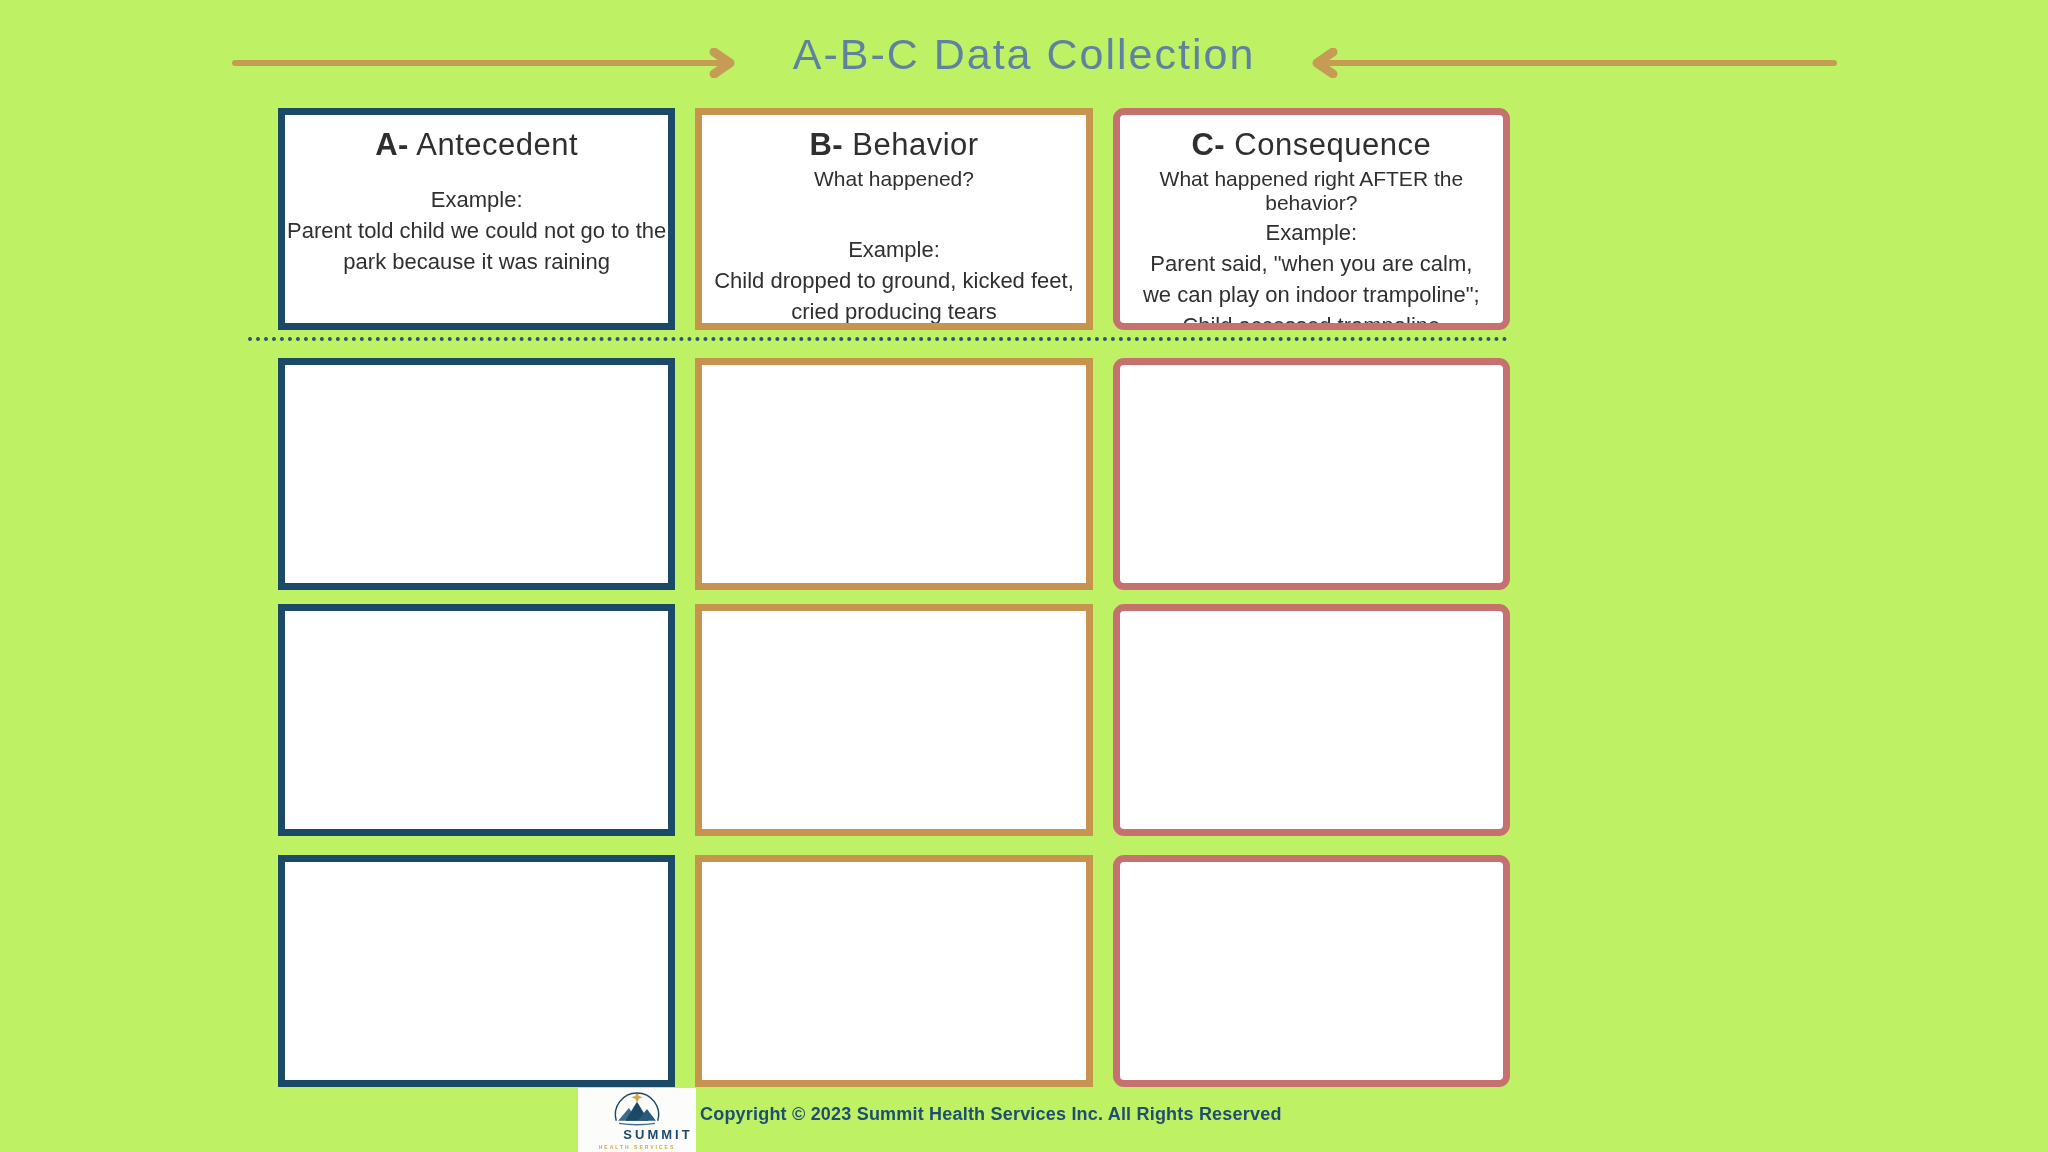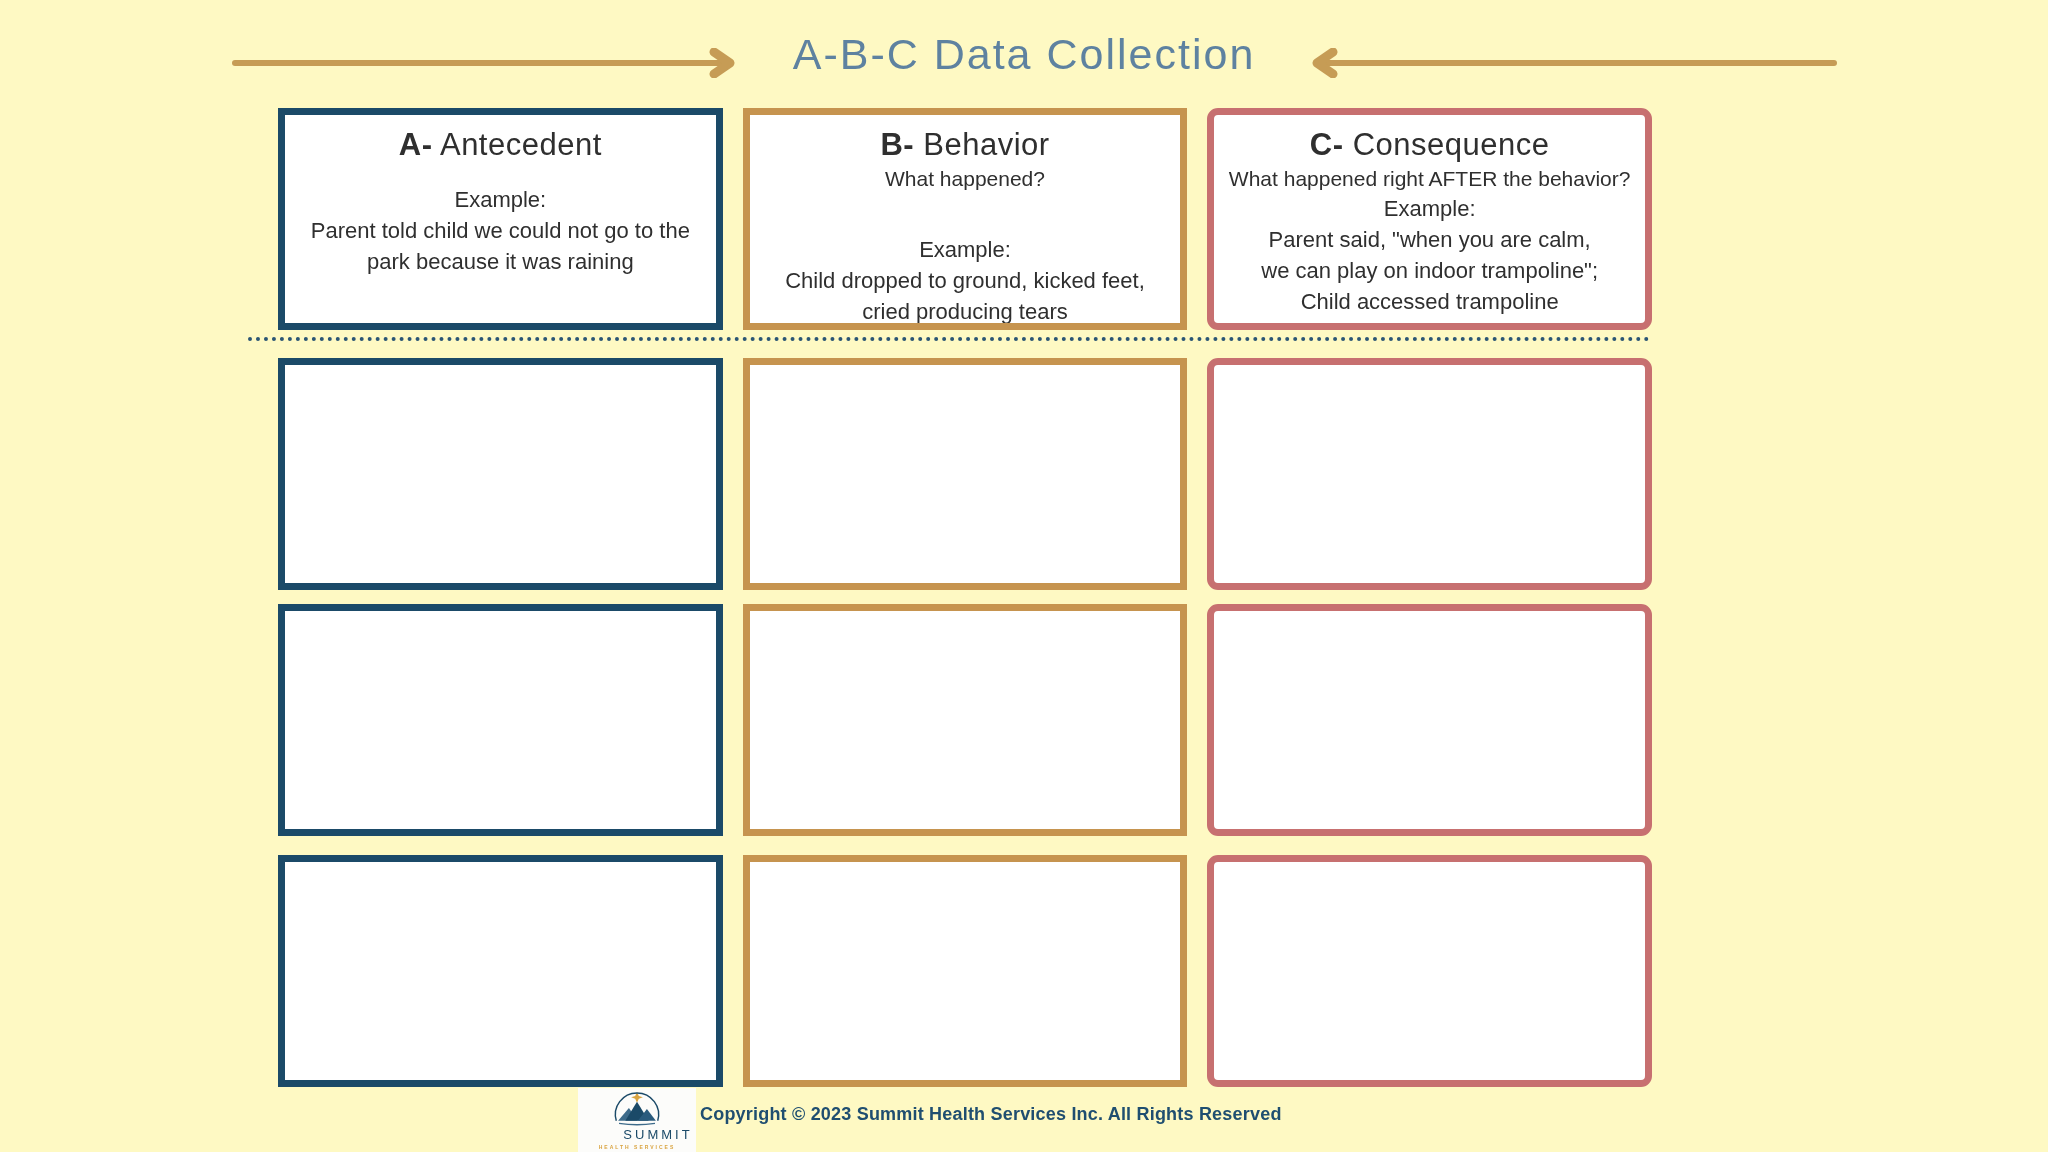--- a/index.html
+++ b/index.html
@@ -1,32 +1,32 @@
 <!DOCTYPE html>
 <html style="--navy: #1b4a68; --gold: #c6944f; --rose: #c77070; --steel: #5e82a0; --arrow: #c69c55; --dots: #2b5574; --copyright: #1f4e70; --ink: #2f2f2f; --logo_gold: #d9a441; --logo_peak_light: #3d6b8a;"><head>
 <meta charset="utf-8">
 <style>
   html,body{margin:0;padding:0;background:#ffffff;}
   .page{
-    position:relative;width:2048px;height:1152px;background:#fef9c3;overflow:hidden;
+    position:relative;width:2048px;height:1152px;background:#bef264;overflow:hidden;
     font-family:"Liberation Sans",sans-serif;color:var(--ink,#2f2f2f);
   }
   
   .masthead{position:relative;height:108px;}
   .page-title{
     margin:0;position:absolute;top:30px;left:0;width:100%;text-align:center;
     font-size:43px;font-weight:400;letter-spacing:2px;color:var(--steel,#5e82a0);
   }
   .arrow{position:absolute;top:48px;height:30px;}
   .arrow.left{left:232px;width:515px;}
   .arrow.right{left:1300px;width:537px;}
   .arrow svg{display:block;width:100%;height:100%;}
   .arrow path{stroke:var(--arrow,#c69c55);fill:none;stroke-linecap:round;stroke-linejoin:round;}
   
-  .grid{position:absolute;left:278px;top:108px;width:1374px;}
+  .grid{position:absolute;left:278px;top:108px;width:1232px;}
   .row{display:grid;grid-template-columns:1fr 1fr 1fr;column-gap:20px;}
   .cell{box-sizing:border-box;background:#fff;border:7px solid #000;}
   .cell.a{border-color:var(--navy,#1b4a68);}
   .cell.b{border-color:var(--gold,#c6944f);}
   .cell.c{border-color:var(--rose,#c77070);border-radius:11px;}
   .head{height:222px;text-align:center;padding-top:12px;overflow:hidden;}
   .col-heading{margin:0;font-size:31px;font-weight:400;letter-spacing:.5px;}
   .col-heading b{font-weight:700;}
   .q{margin:4px 0 0 0;font-size:21px;}
   .ex-label{margin:0;font-size:22px;}
@@ -42,21 +42,21 @@
   .row.r2{margin-top:14px;}
   .row.r3{margin-top:19px;}
   .entry{height:232px;}
   
   .footer{position:absolute;left:0;top:1086px;width:100%;height:66px;}
   .logo-card{
     position:absolute;left:578px;top:2px;width:118px;height:70px;
     background:#fcfcfa;display:flex;flex-direction:column;align-items:center;justify-content:flex-start;
   }
   .logo-card svg{display:block;width:58px;height:36px;margin-top:3px;}
-  .logo-name{font-size:13px;font-weight:400;letter-spacing:3px;color:var(--navy,#1b4a68);line-height:1;margin-top:1px;margin-left:42px;}
+  .logo-name{font-size:13px;font-weight:700;letter-spacing:3px;color:var(--navy,#1b4a68);line-height:1;margin-top:1px;margin-left:42px;}
   .logo-sub{font-size:5px;font-weight:700;letter-spacing:2px;color:var(--logo_gold,#d9a441);line-height:1.6;margin-top:2px;text-align:center;}
   .copyright{
     position:absolute;left:700px;top:18px;margin:0;
     font-size:18px;font-weight:700;color:var(--copyright,#1f4e70);letter-spacing:.2px;
   }
 </style>
 </head>
 <body>
 
 <div class="page">

